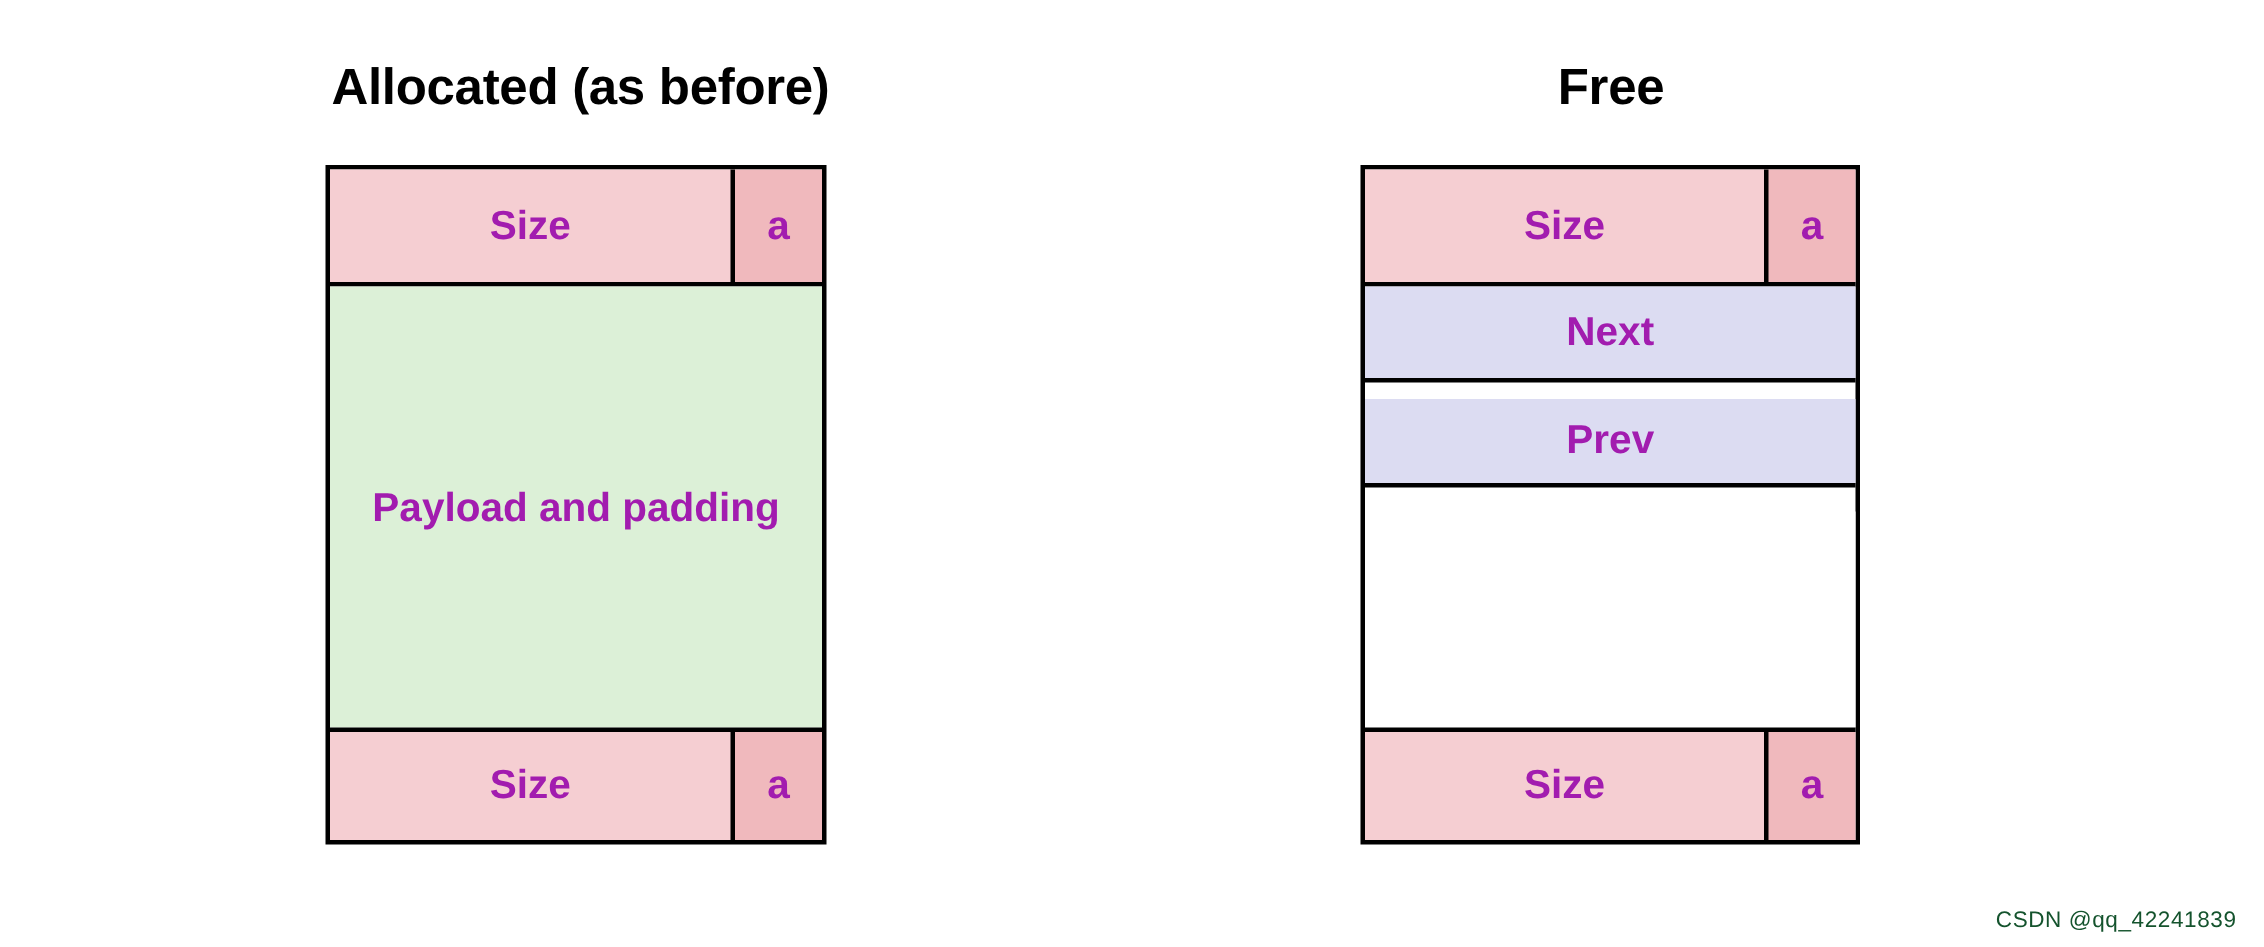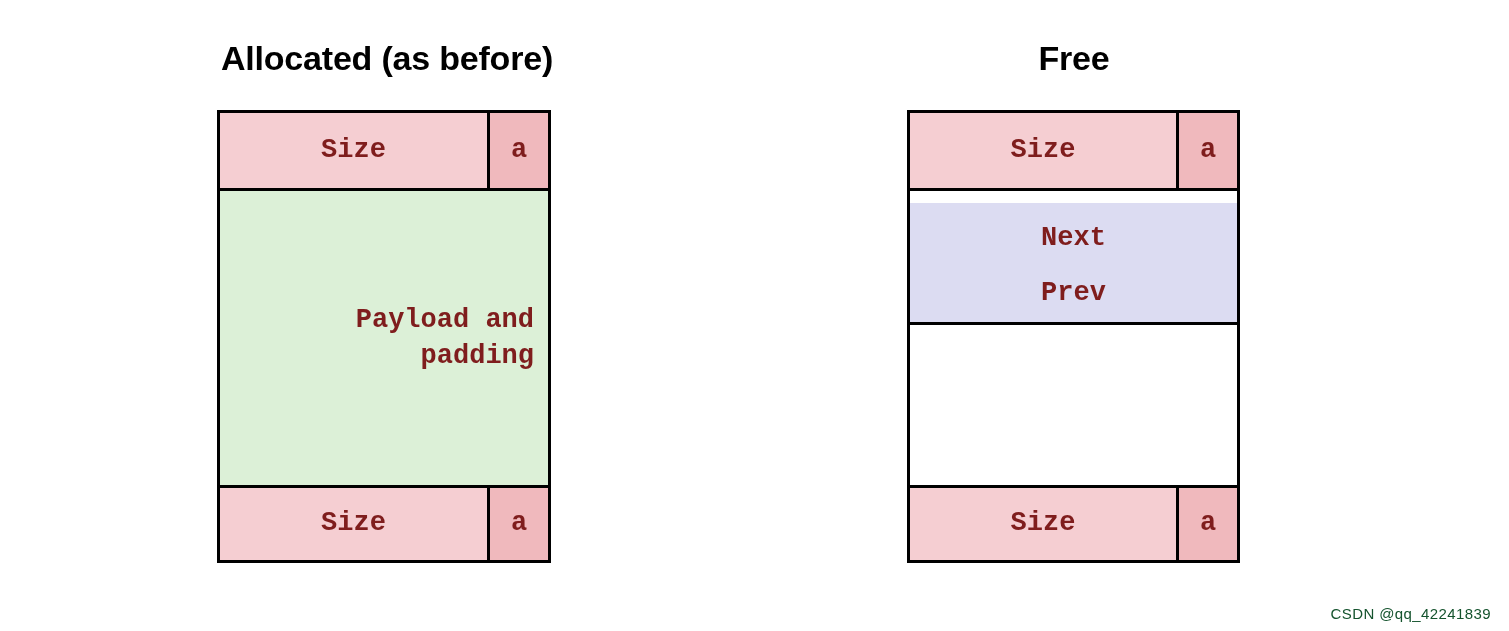--- a/index.html
+++ b/index.html
@@ -81,23 +81,22 @@
     border-top: 3px solid #000000;
   }
 
   .cell {
     display: flex;
     align-items: center;
     justify-content: center;
     box-sizing: border-box;
     font-size: 27px;
     font-weight: bold;
-    color: #7f1d1d;
+    color: #a21caf;
     line-height: 1.18;
-    font-family: Liberation Mono, monospace;
   }
   .cell-main {
     flex: 1 1 auto;
   }
   .cell-flag {
     flex: 0 0 61px;
     border-left: 3px solid #000000;
   }
 
   .fill-size   { background: #f5ced2; }
@@ -106,21 +105,21 @@
   .fill-link   { background: #dcdcf2; }
   .fill-empty  { background: #ffffff; }
 
   
   .alloc-header  { top: 0px;   height: 78px; }
   .alloc-payload { top: 78px;  height: 294px; }
   .alloc-footer  { top: 372px; height: 75px; }
 
   
   .free-header { top: 0px;   height: 78px; }
-  .free-next   { top: 90px;  height: 75px; }
+  .free-next   { top: 78px;  height: 64px; }
   .free-prev   { top: 153px; height: 59px; }
   .free-empty  { top: 228px; height: 144px; }
   .free-footer { top: 372px; height: 75px; }
 
   .payload-text {
     text-align: right;
     font-size: 27px;
     font-weight: bold;
     line-height: 1.35;
     padding: 0 14px;

